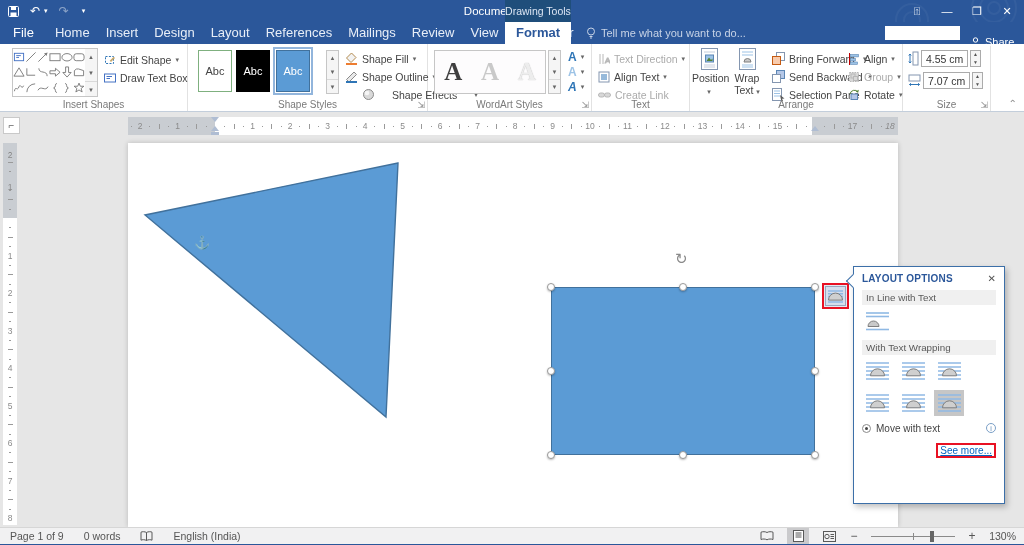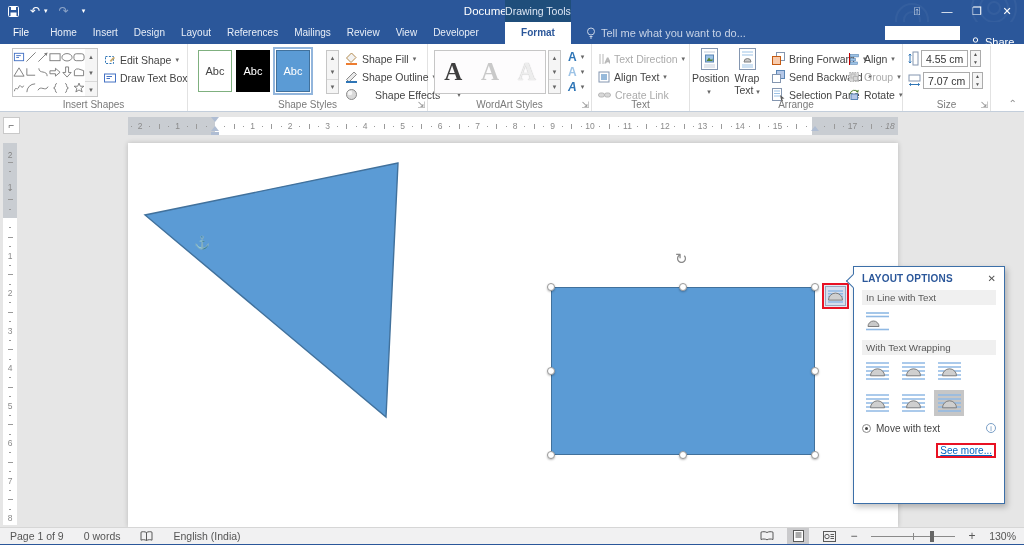--- a/index.html
+++ b/index.html
@@ -19,21 +19,21 @@
   .qat .ico{color:#fff;font-size:12px;line-height:22px;}
   .qat .dd{font-size:7px;margin-left:-7px;}
   .apptitle{position:absolute;left:0;right:0;top:0;height:22px;line-height:22px;text-align:center;font-size:11.5px;color:#fff;}
   .ctxhdr{position:absolute;left:505px;top:0;width:66px;height:22px;background:var(--ctxblue);
           color:#DCE6F4;font-size:10.5px;line-height:22px;text-align:center;z-index:2;}
   .winctl{position:absolute;right:2px;top:0;height:22px;display:flex;z-index:3;}
   .winctl span{width:30px;text-align:center;line-height:22px;font-size:11px;color:#fff;}
 
   
   .tabrow{position:absolute;left:0;top:22px;width:1024px;height:22px;background:var(--blue);z-index:8;}
-  .tab{display:inline-block;padding:0 8px;line-height:22px;font-size:10px;color:#E8EEF7;}
+  .tab{display:inline-block;padding:0 8px;line-height:22px;font-size:13px;color:#E8EEF7;}
   .tab.file{padding:0 13px;background:transparent;color:#fff;}
   .tab.format{position:absolute;left:505px;top:0;width:66px;padding:0;text-align:center;
               background:#fff;color:var(--blue);font-weight:bold;}
   .tellme{position:absolute;left:586px;top:0;height:22px;display:flex;align-items:center;gap:5px;
           color:#C7D3E6;font-size:11px;}
   .signin{position:absolute;left:885px;top:4px;width:75px;height:14px;background:#fff;}
   .share{position:absolute;left:970px;top:4px;height:22px;display:flex;align-items:flex-end;gap:4px;color:#fff;font-size:11px;}
 
   
   .ribbon{position:absolute;left:0;top:44px;width:1024px;height:68px;background:#fff;
@@ -349,21 +349,21 @@
         <span class="dd">▾</span>
     </div>
     <div class="rbtn" style="left:157px;top:24px;">
       <svg width="13" height="13" viewBox="0 0 13 13">
           <path d="M1.5 9.5 L9 2 L11.5 4.5 L4 12 Z" fill="#E9E9E9" stroke="#8A8A8A"></path>
           <rect x="1" y="11" width="11" height="2.4" fill="#2E75B6"></rect>
         </svg>
       <span>Shape Outline</span>
         <span class="dd">▾</span>
     </div>
-    <div class="rbtn" style="left:157px;top:42px;gap:17px;">
+    <div class="rbtn" style="left:174px;top:42px;gap:17px;">
       <svg width="13" height="13" viewBox="0 0 13 13">
           <circle cx="6.5" cy="6.5" r="5" fill="#D9D9D9" stroke="#8A8A8A"></circle>
           <circle cx="5" cy="5" r="2.3" fill="#F5F5F5"></circle>
         </svg>
       <span>Shape Effects</span>
         <span class="dd">▾</span>
     </div>
     <div class="glabel">Shape Styles</div>
     <div class="launcher">⇲</div>
   </div>

